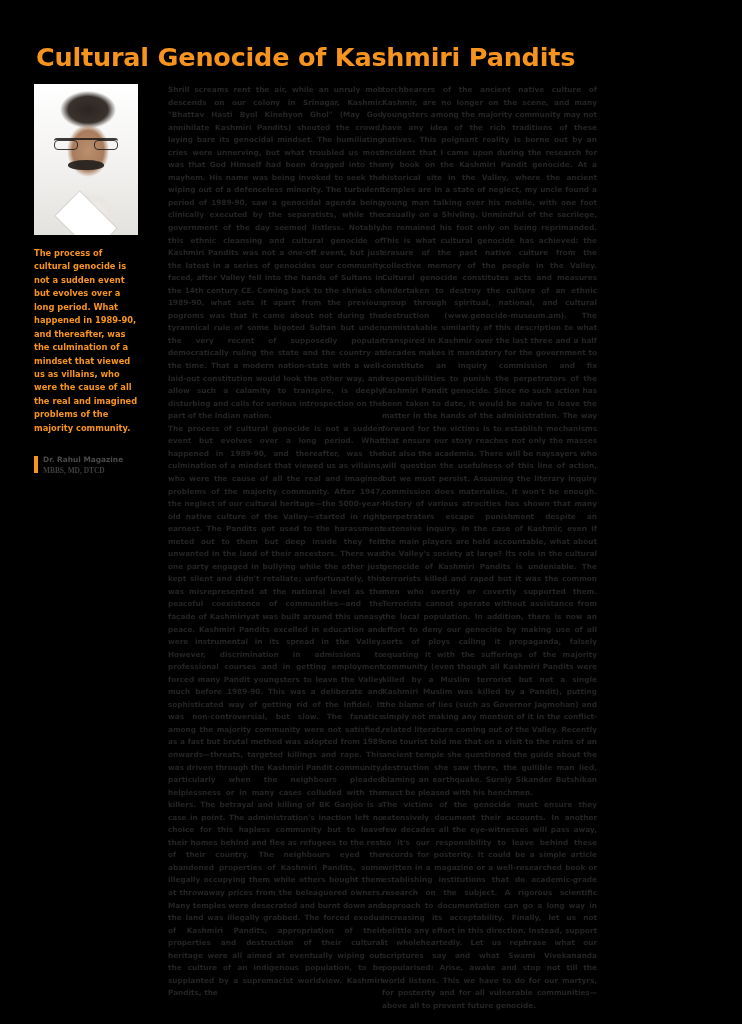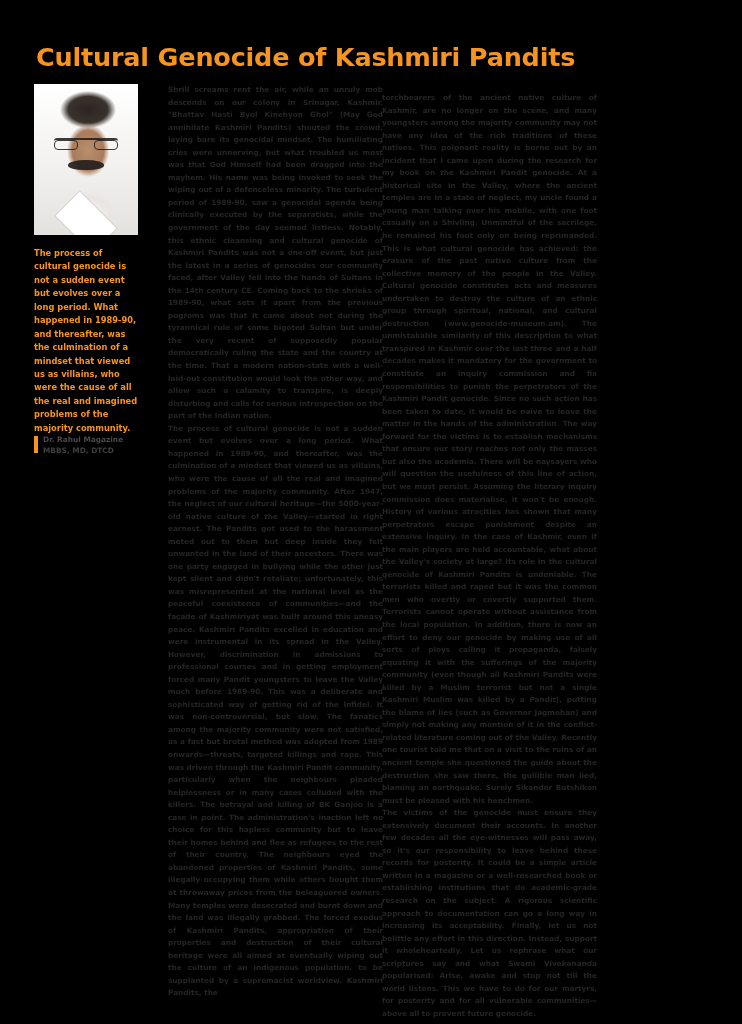--- a/index.html
+++ b/index.html
@@ -113,59 +113,59 @@
   .pull-quote {
     margin-top: 12px;
     color: #F7941E;
     font-size: 8.3px;
     line-height: 1.62;
     font-weight: bold;
     font-family: "DejaVu Sans", sans-serif;
   }
 
   .byline {
-    margin-top: 0;
+    margin-top: 20px;
     position: relative;
     padding-left: 9px;
     color: #4a4a4a;
     font-size: 7.4px;
     font-weight: bold;
     line-height: 1.45;
     font-family: "DejaVu Sans", sans-serif;
   }
   .byline .bar {
     position: absolute;
     left: 0;
     top: 1px;
     width: 3.5px;
     height: 17px;
     background: #F7941E;
   }
   .byline .name { display: block; }
-  .byline .creds { display: block; color: #3f3f3f; }
+  .byline .creds { display: block; color: #3f3f3f; font-family: Liberation Serif, serif; }
 
   
   .col {
     position: absolute;
     top: 0;
     width: 215px;
     color: #242424;
     font-size: 7.3px;
     line-height: 1.72;
     text-align: justify;
     font-weight: bold;
     font-family: "DejaVu Sans", sans-serif;
     -webkit-hyphens: auto;
     hyphens: auto;
   }
   .col p { margin: 0 0 0 0; text-indent: 0; }
   .col p + p { margin-top: 0; }
 
   .col-left  { left: 168px; }
-  .col-right { left: 382px; margin-top: 8px; }
+  .col-right { left: 382px; }
 
   
   .page-number {
     position: absolute;
     left: 0;
     right: 0;
     bottom: 16px;
     text-align: center;
     color: #F7941E;
     font-size: 15px;

